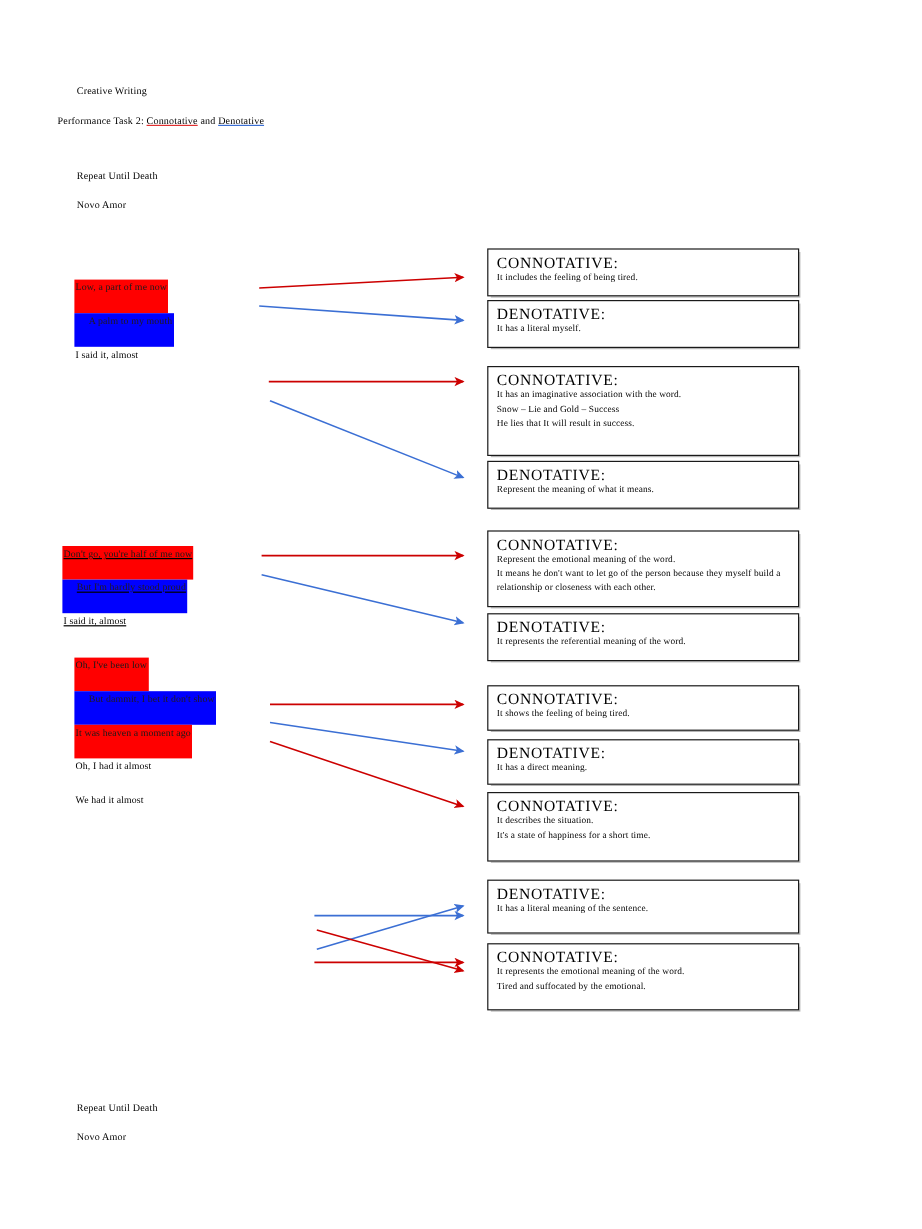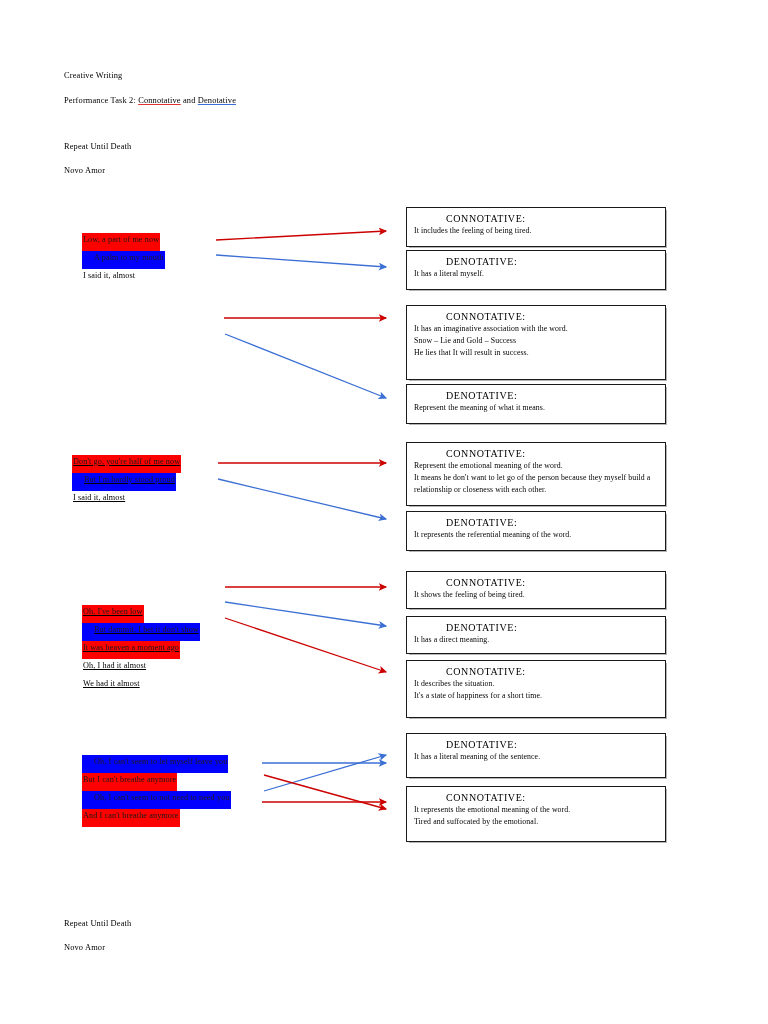--- a/index.html
+++ b/index.html
@@ -33,47 +33,45 @@
   .hdr { font-size: 8.4px; }
 
   .u-red    { text-decoration: underline; text-decoration-color: #e03030; }
   .u-blue   { text-decoration: underline; text-decoration-color: #3b6fd4; }
 
   
   .lyric-block { position: absolute; }
   .lyric-line {
     font-size: 8.2px;
     line-height: 13px;
-    height: 18px;
+    height: 28px;
     white-space: nowrap;
     display: block;
     width: max-content;
     padding: 0 1px;
     letter-spacing: .1px;
-    margin-left: 20px;
   }
   .hl-red  { background: #FF0000; color: #1a1a1a; }
   .hl-blue { background: #0000FF; color: #241a1a; padding-left: 12px; }
   .hl-none { background: transparent; color: #000; }
 
   
   .defbox {
     position: absolute;
     border: 1px solid #1a1a1a;
     background: #ffffff;
     box-sizing: border-box;
     box-shadow: 2px 2px 0 -1px rgba(120,120,120,.55);
     padding: 5px 7px 4px 7px;
   }
   .defbox .title {
-    font-size: 10px;
+    font-size: 13px;
     line-height: 12px;
     letter-spacing: .6px;
     white-space: nowrap;
-    margin-left: 32px;
   }
   .defbox .line {
     font-size: 7.8px;
     line-height: 12px;
     letter-spacing: .1px;
     margin-top: 0;
     white-space: nowrap;
   }
   .defbox .line.wrap { white-space: normal; line-height: 11.5px; }
 
@@ -85,21 +83,21 @@
     pointer-events: none;
   }
 </style>
 </head>
 <body>
 
 <div class="page">
 
   <div class="txt hdr" style="left:64px; top:70px;">Creative Writing</div>
 
-  <div class="txt hdr" style="left:64px; top:95px;">
+  <div class="txt hdr" style="left:48px; top:95px;">
     <span>Performance Task 2:</span>
     <span class="u-red">Connotative</span>
     <span>and</span>
     <span class="u-blue">Denotative</span>
   </div>
 
   <div class="txt hdr" style="left:64px; top:141px;">Repeat Until Death</div>
   <div class="txt hdr" style="left:64px; top:165px;">Novo Amor</div>
 
   <div class="lyric-block" style="left:62px; top:233px;">
@@ -108,34 +106,28 @@
     <span class="lyric-line hl-none">I said it, almost</span>
   </div>
 
 
   <div class="lyric-block" style="left:52px; top:455px;text-decoration:underline;">
     <span class="lyric-line hl-red">Don't go, you're half of me now</span>
     <span class="lyric-line hl-blue">But I'm hardly stood proud</span>
     <span class="lyric-line hl-none">I said it, almost</span>
   </div>
 
-  <div class="lyric-block" style="left:62px; top:605px;text-decoration:underline;">
+  <div class="lyric-block" style="left:62px; top:548px;">
     <span class="lyric-line hl-red">Oh, I've been low</span>
     <span class="lyric-line hl-blue">But dammit, I bet it don't show</span>
     <span class="lyric-line hl-red">It was heaven a moment ago</span>
     <span class="lyric-line hl-none">Oh, I had it almost</span>
     <span class="lyric-line hl-none">We had it almost</span>
   </div>
 
-  <div class="lyric-block" style="left:62px; top:755px;">
-    <span class="lyric-line hl-blue">Oh, I can't seem to let myself leave you</span>
-    <span class="lyric-line hl-red">But I can't breathe anymore</span>
-    <span class="lyric-line hl-blue">Oh, I can't seem to not need to need you</span>
-    <span class="lyric-line hl-red">And I can't breathe anymore</span>
-  </div>
 
   <div class="defbox" style="left:406px; top:207px; width:260px; height:40px;">
     <div class="title">CONNOTATIVE:</div>
     <div class="line">It includes the feeling of being tired.</div>
   </div>
 
   <div class="defbox" style="left:406px; top:250px; width:260px; height:40px;">
     <div class="title">DENOTATIVE:</div>
     <div class="line">It has a literal myself.</div>
   </div>

